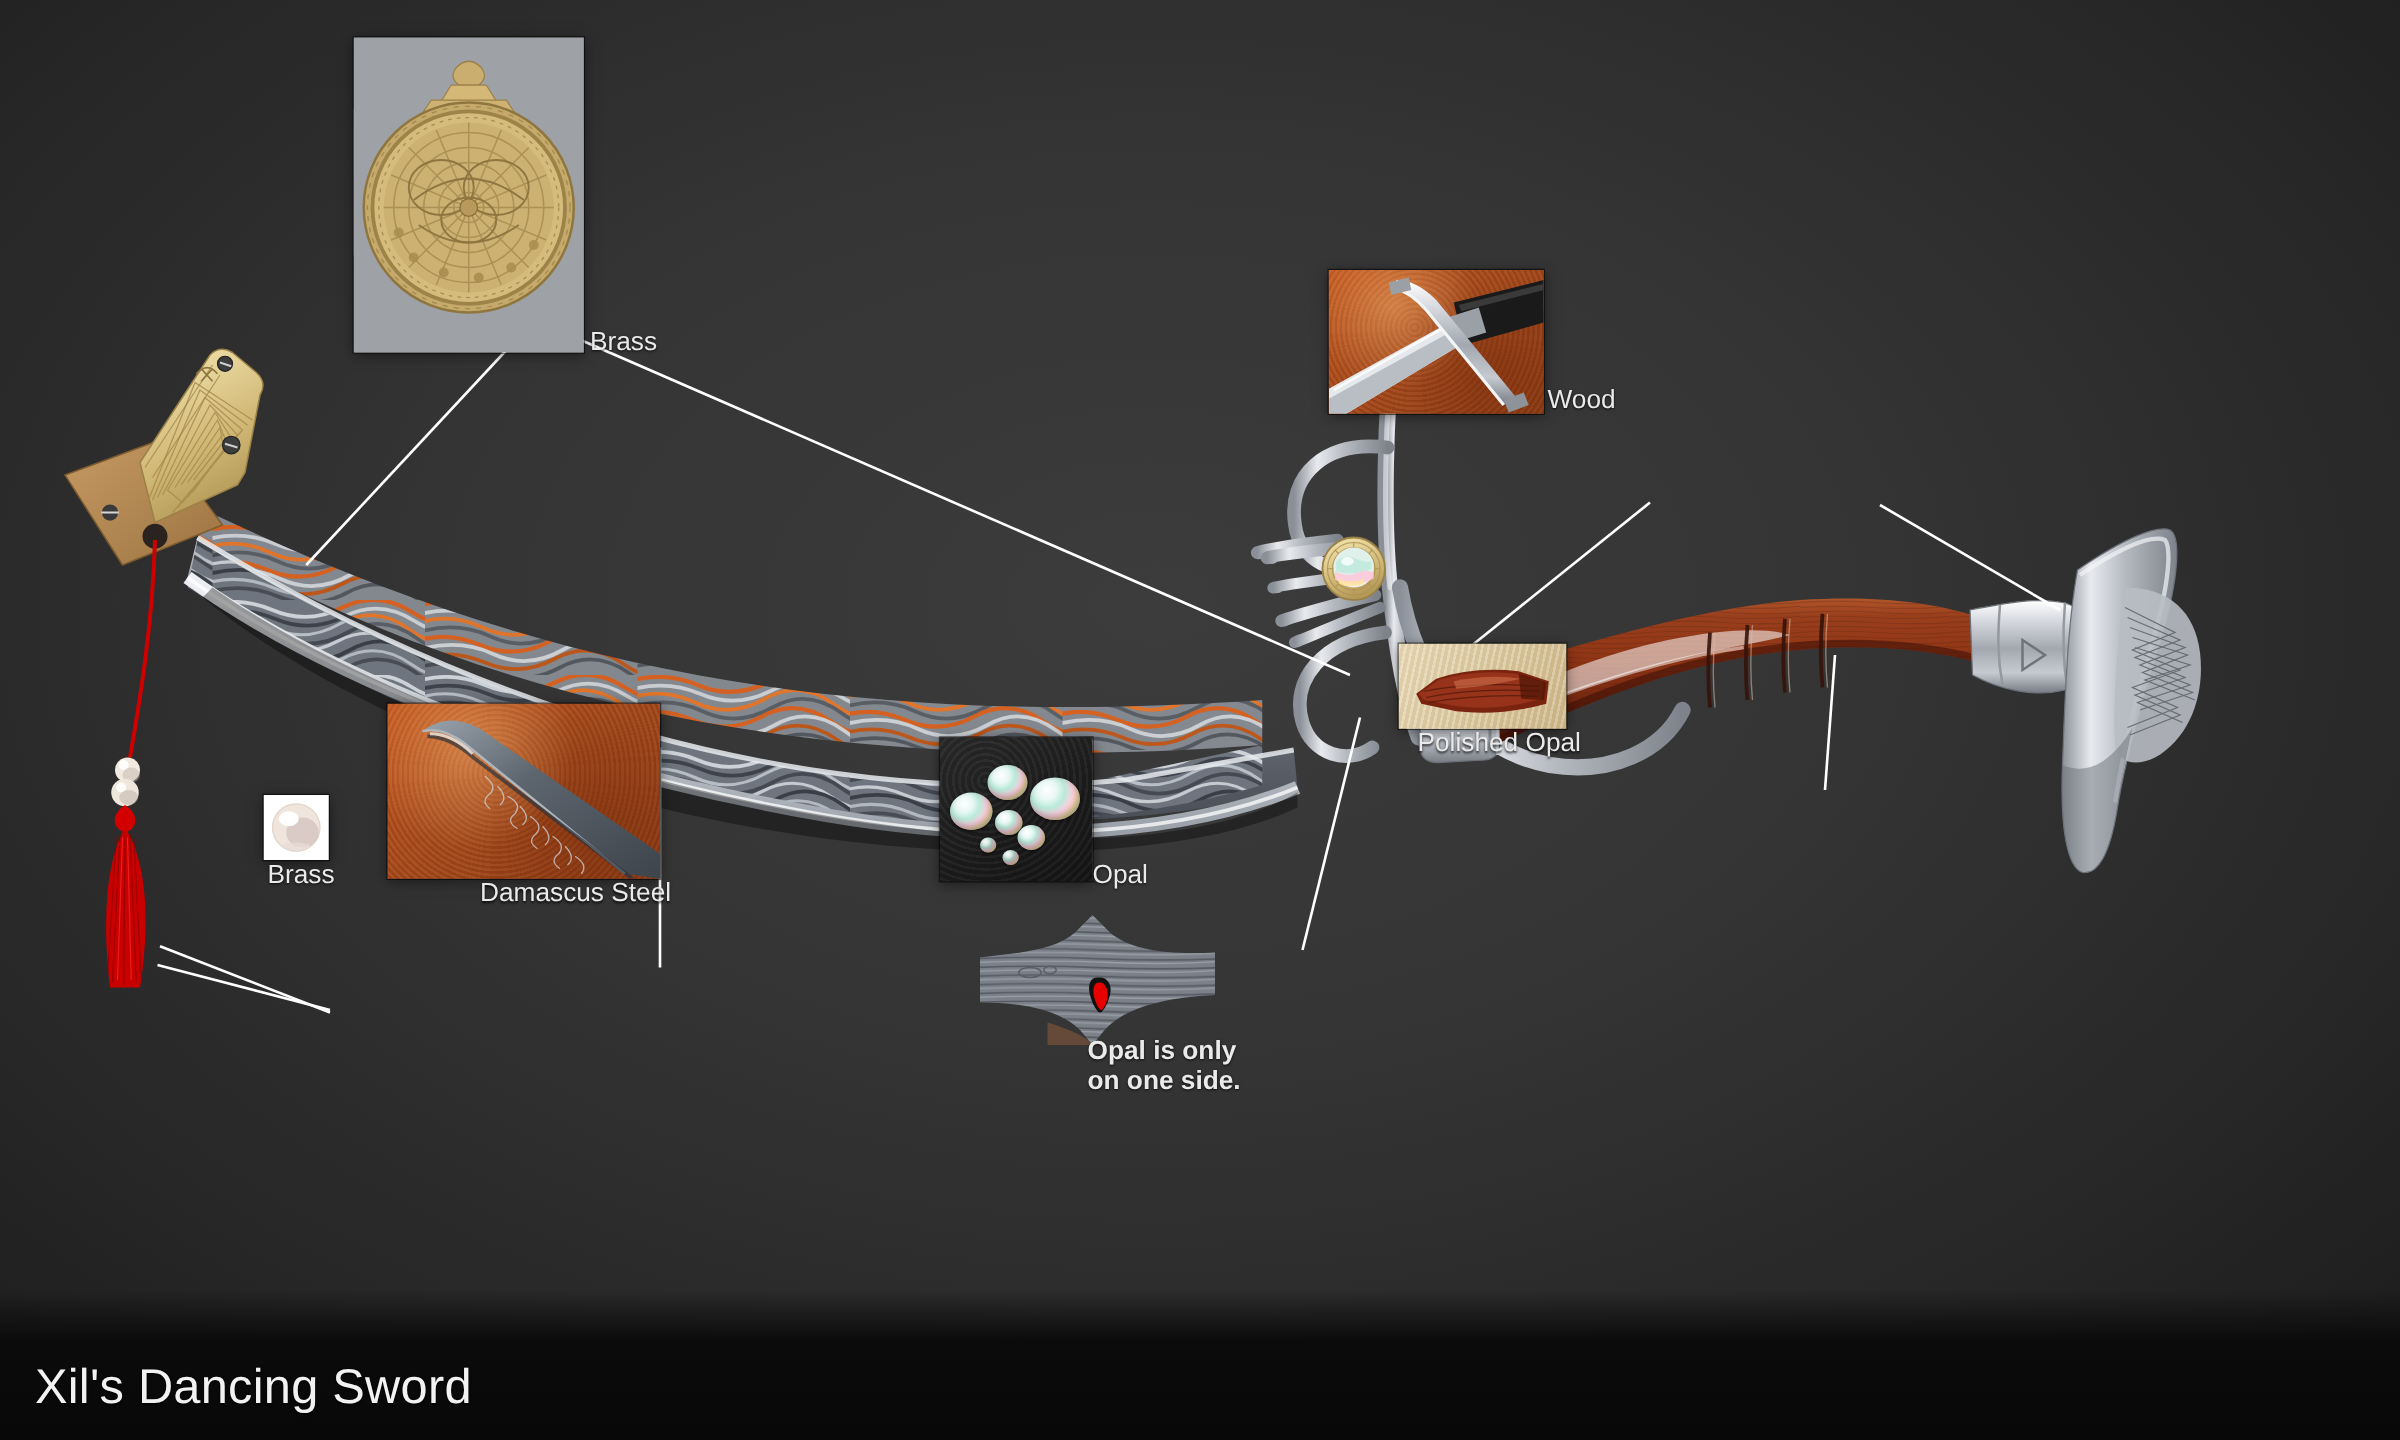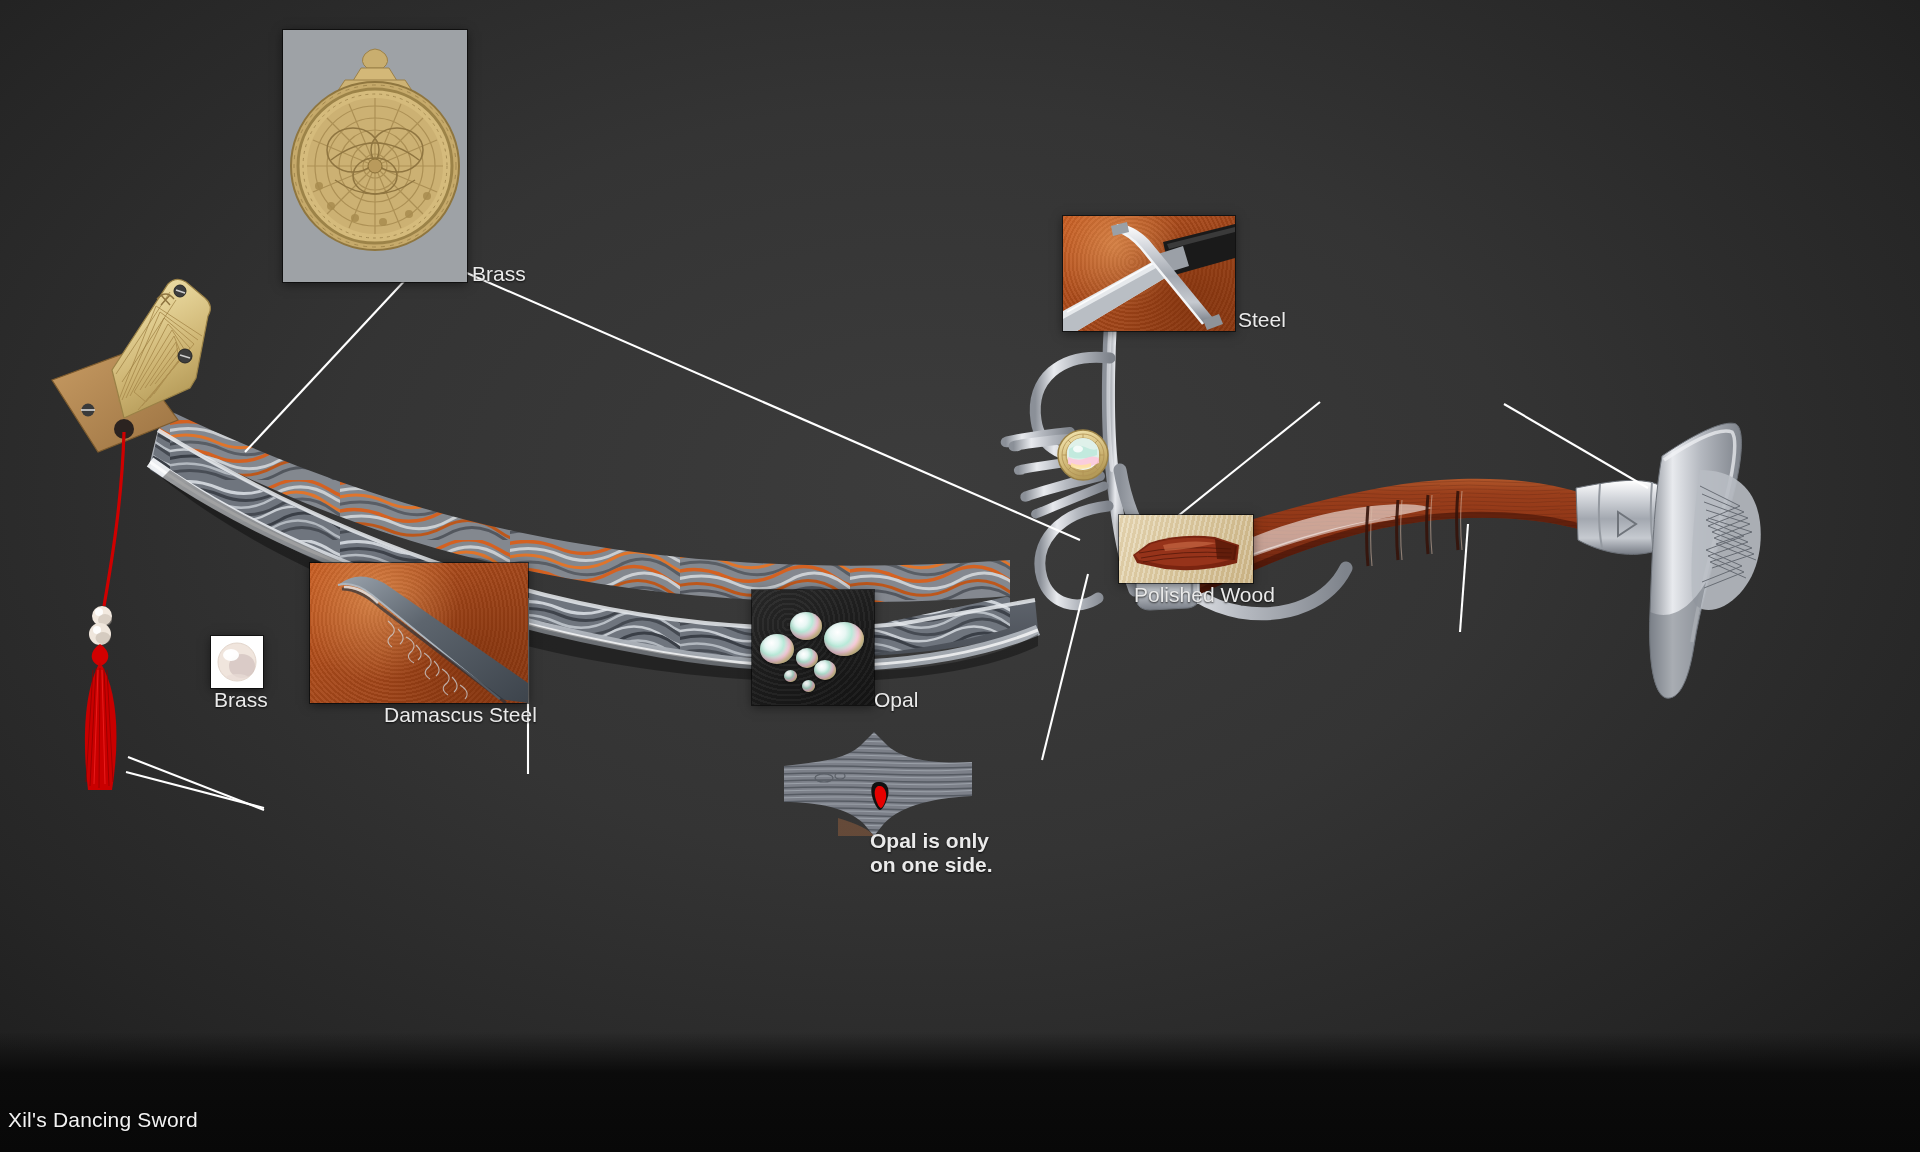--- a/index.html
+++ b/index.html
@@ -14,22 +14,22 @@
     background:
       radial-gradient(ellipse 1400px 900px at 48% 42%, #3c3c3c 0%, #343434 42%, #262626 78%, #1c1c1c 100%);
     overflow:hidden;
   }
   
   .bottom-band{
     position:absolute; left:0; right:0; bottom:0; height:120px;
     background:linear-gradient(to bottom, rgba(12,12,12,0) 0%, #0b0b0b 34%, #080808 100%);
   }
   .title{
-    position:absolute; left:8px; bottom:20px;
-    font-size:21px; color:#f2f2f2; letter-spacing:.2px;
+    position:absolute; left:28px; bottom:20px;
+    font-size:39px; color:#f2f2f2; letter-spacing:.2px;
     text-shadow:0 1px 2px #000;
   }
   
   .leaders{ position:absolute; inset:0; pointer-events:none; }
   
   .thumb{
     position:absolute;
     box-shadow:0 0 0 1px rgba(0,0,0,.55), 0 2px 10px rgba(0,0,0,.5);
     overflow:hidden;
   }
@@ -480,36 +480,36 @@
         <path d="M100,26 L172,8 L172,42 L108,60Z" fill="#1a1a1a"></path>
         <path d="M104,28 L172,11 L172,16 L106,33Z" fill="#3a3a3a"></path>
         <path d="M95,38 L120,30 L126,50 L100,58Z" fill="#9ba0a7"></path>
         <path d="M52,14 Q66,18 78,32 L140,108 L150,102 L86,24 Q70,8 54,8Z" fill="url(#gSteel)"></path>
         <path d="M52,14 Q66,18 78,32 L140,108" fill="none" stroke="#f3f5f7" stroke-width="2.5"></path>
         <path d="M140,104 L156,98 L160,108 L144,114Z" fill="#8e939a"></path>
         <path d="M48,10 L64,6 L66,16 L50,20Z" fill="#9aa0a6"></path>
       </g>
     </svg>
   </div>
-  <div class="caption" style="left:1238px;top:308px;">Steel</div>
+  <div class="caption" style="left:1238px;top:308px;">Wood</div>
 
   <div class="thumb tex-furwood" style="left:1119px;top:515px;width:134px;height:68px;">
     <svg viewBox="0 0 134 68" style="width:100%;height:100%">
       <path d="M14,40 L30,28 Q60,18 96,22 L120,30 L118,48 Q82,58 46,54 L18,48Z" fill="#7a2410"></path>
       <path d="M16,40 L32,29 Q62,20 94,24 L116,31 L114,44 Q80,54 46,50 L20,45Z" fill="#96331a"></path>
       <g stroke="#4d1508" stroke-width="1" fill="none" opacity=".7">
         <path d="M20,38 Q60,30 112,34"></path>
         <path d="M22,43 Q62,35 113,38"></path>
         <path d="M24,47 Q64,40 112,42"></path>
       </g>
       <path d="M44,30 Q72,24 98,28 Q72,34 46,36Z" fill="#c96b46" opacity=".65"></path>
       <path d="M96,24 L118,31 L116,45 L98,44Z" fill="#4b1406" opacity=".7"></path>
     </svg>
   </div>
-  <div class="caption" style="left:1134px;top:583px;">Polished Wood</div>
+  <div class="caption" style="left:1134px;top:583px;">Polished Opal</div>
 
   <div class="thumb tex-darkstone" style="left:752px;top:590px;width:122px;height:115px;">
     <div class="opal-gem" style="left:8px;top:44px;width:34px;height:30px;"></div>
     <div class="opal-gem" style="left:38px;top:22px;width:32px;height:28px;"></div>
     <div class="opal-gem" style="left:72px;top:32px;width:40px;height:34px;"></div>
     <div class="opal-gem" style="left:44px;top:58px;width:22px;height:20px;"></div>
     <div class="opal-gem" style="left:62px;top:70px;width:22px;height:20px;"></div>
     <div class="opal-gem" style="left:32px;top:80px;width:13px;height:12px;"></div>
     <div class="opal-gem" style="left:50px;top:90px;width:13px;height:12px;"></div>
   </div>

